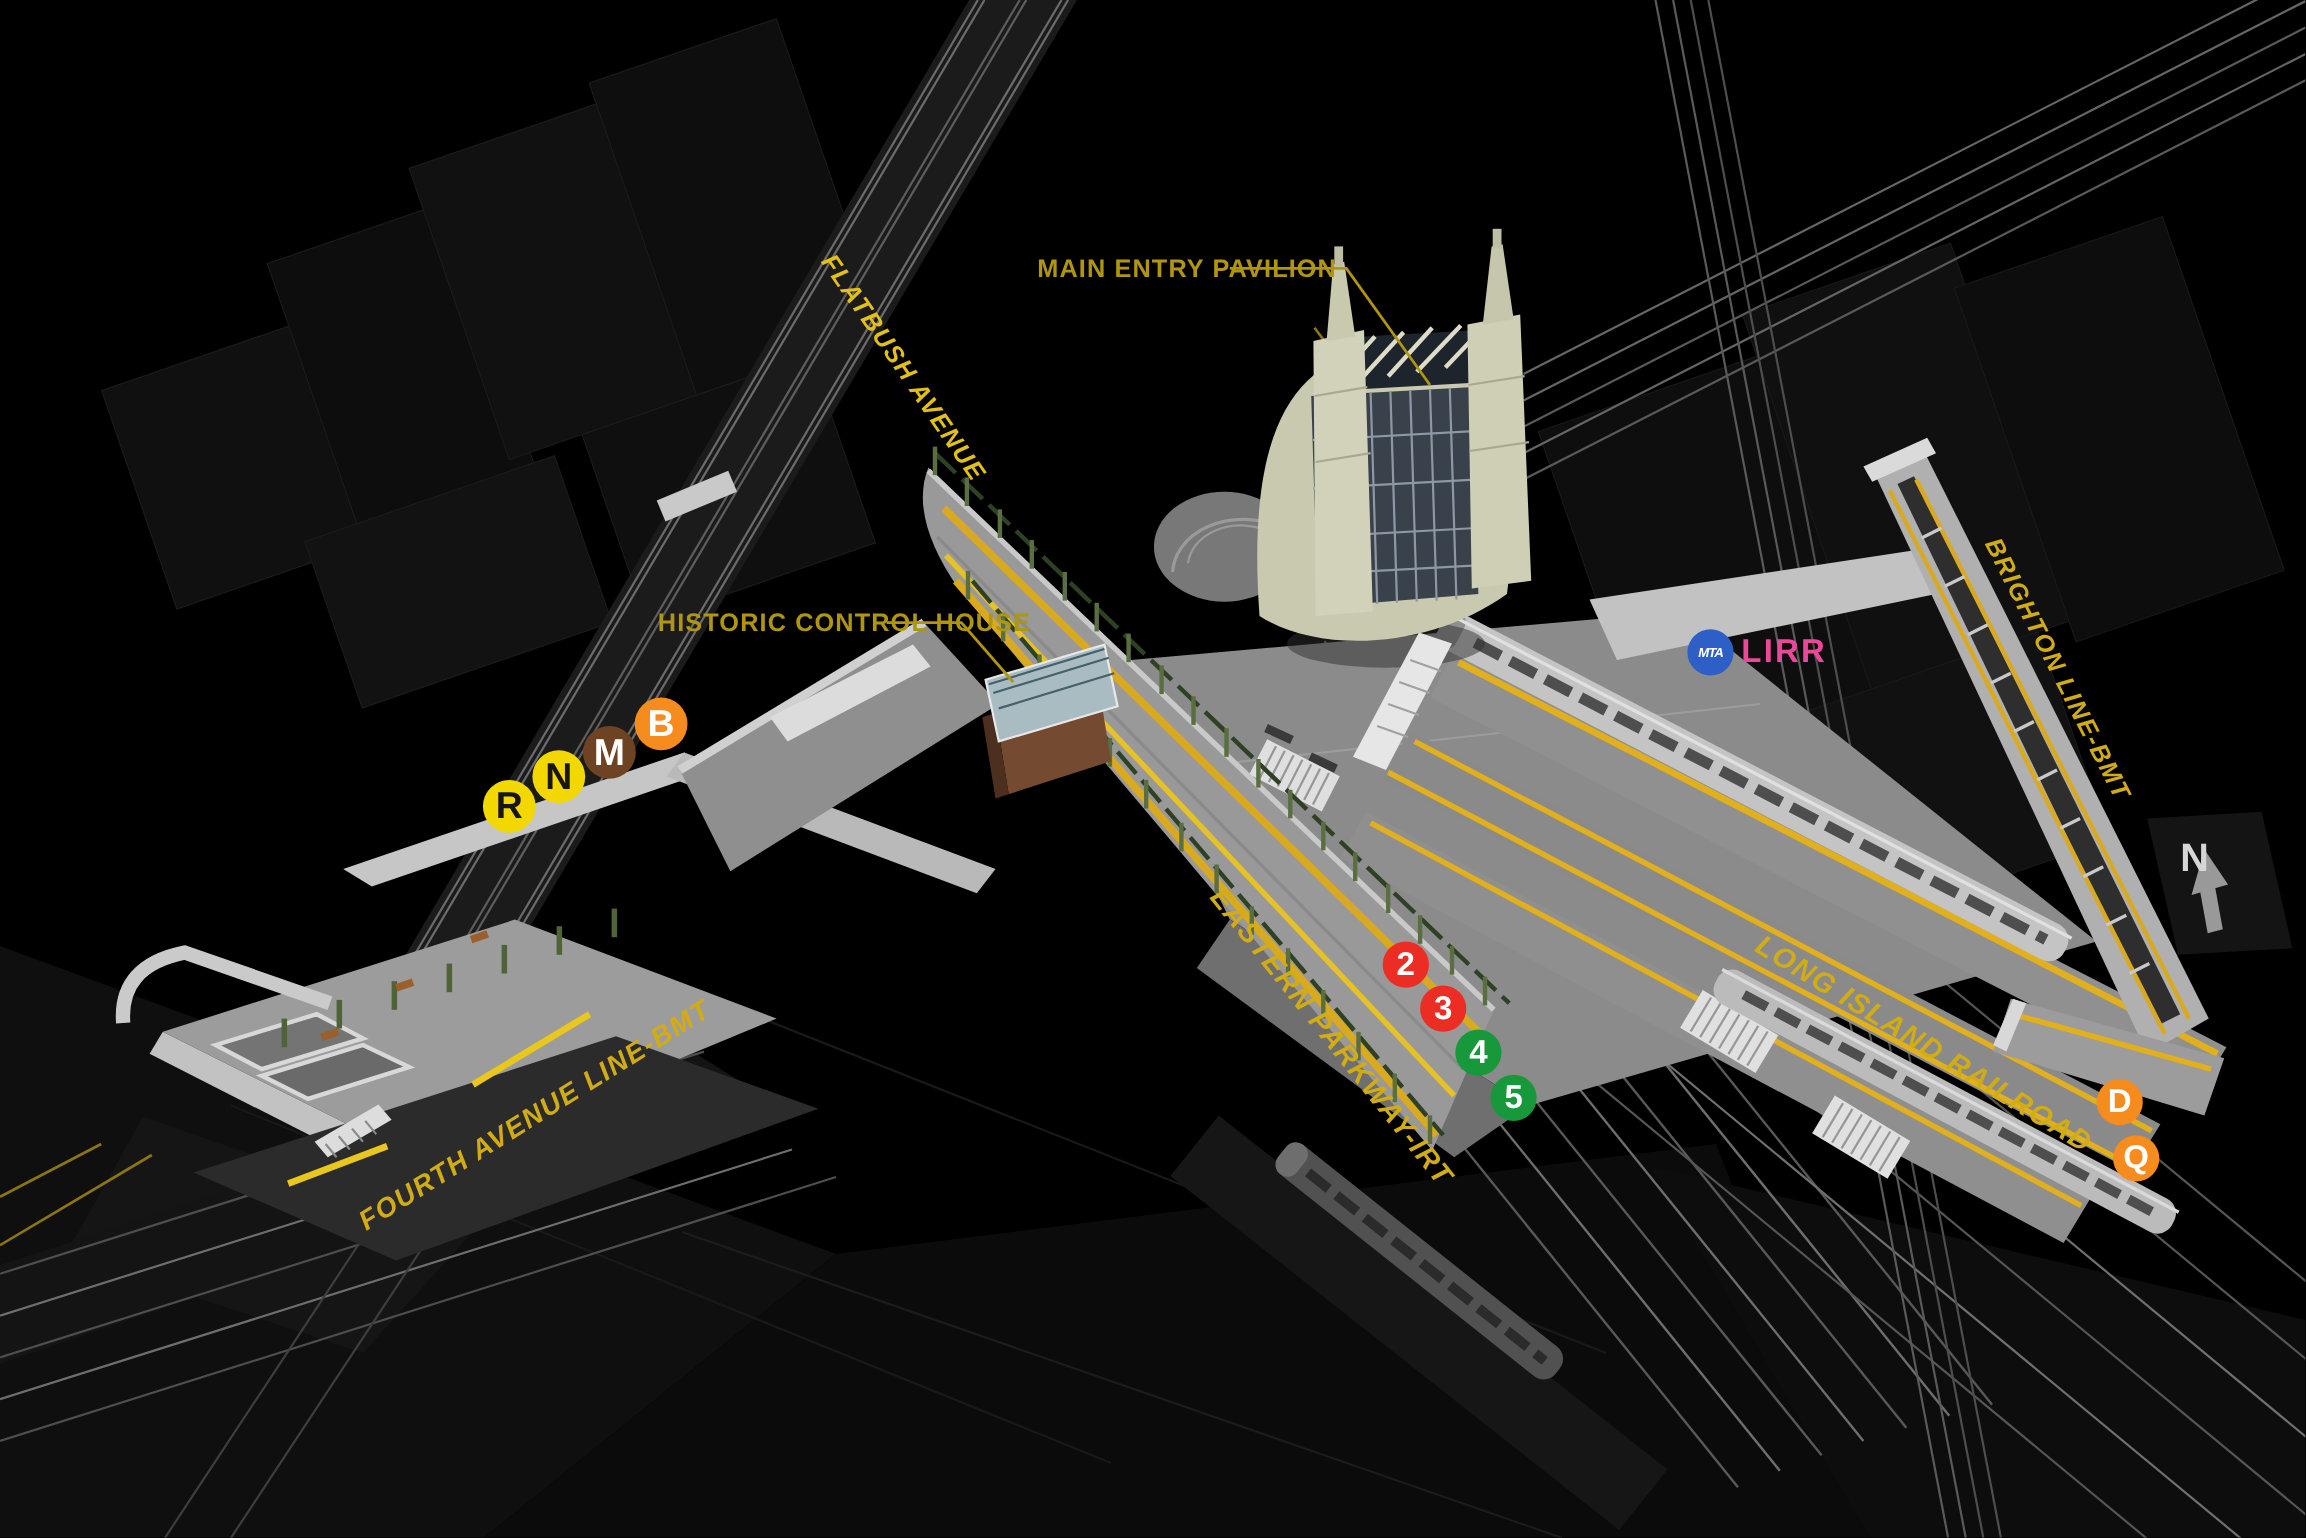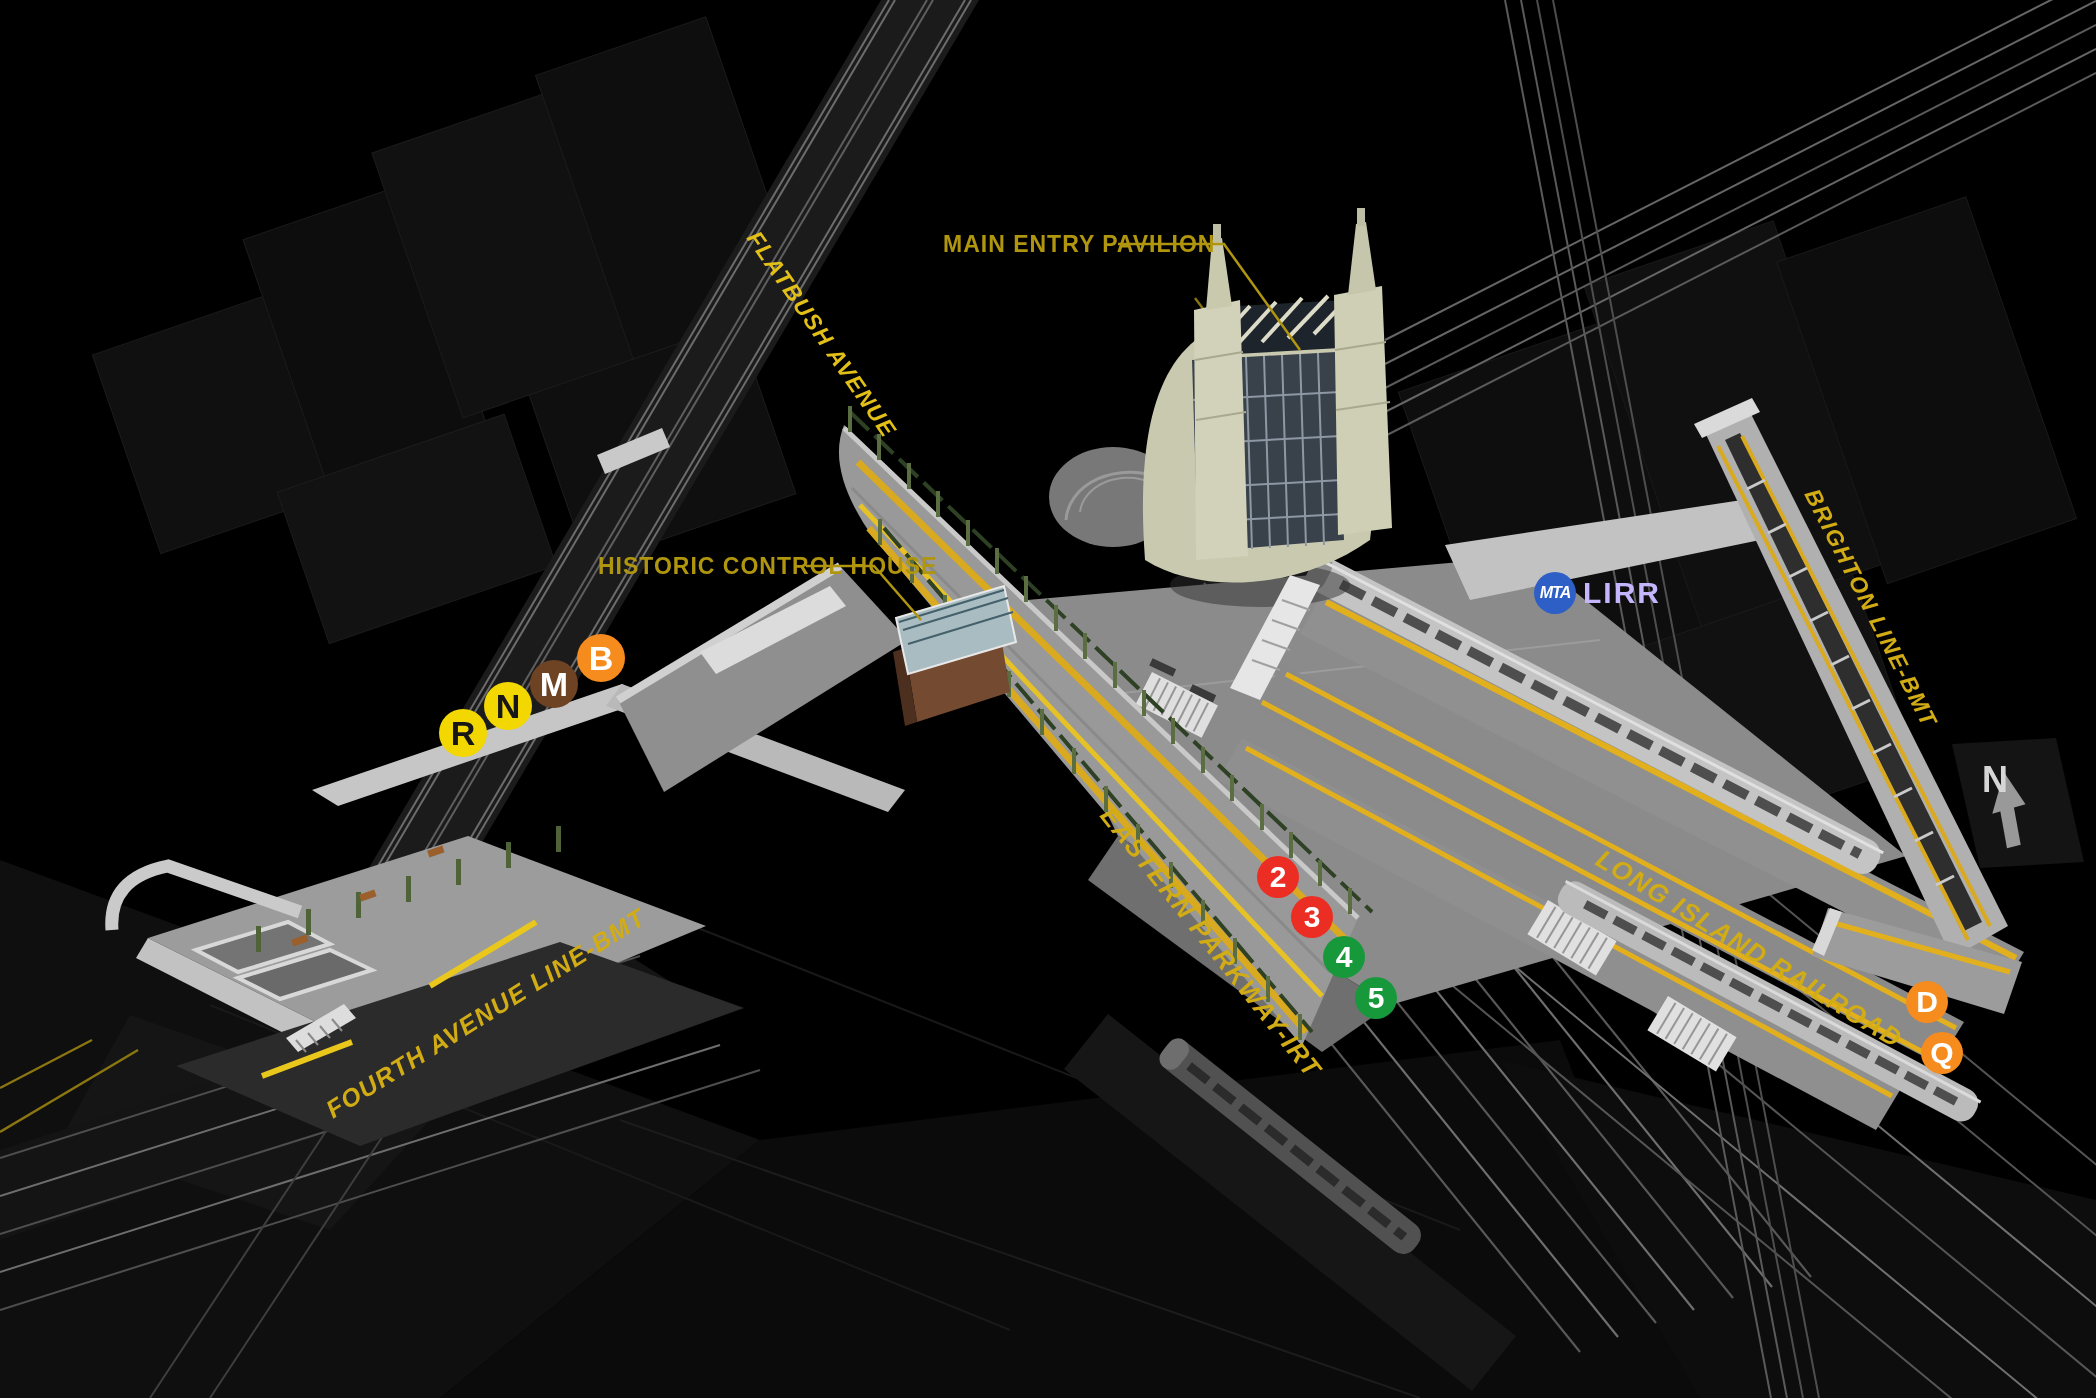--- a/index.html
+++ b/index.html
@@ -8,21 +8,21 @@
   #scene{position:absolute;left:0;top:0;}
   .slabel{font-family:"Liberation Sans",sans-serif;font-weight:bold;font-style:italic;
           letter-spacing:1.5px;}
   .clabel{font-family:"Liberation Sans",sans-serif;font-weight:bold;letter-spacing:1px;}
   .bullet{position:absolute;border-radius:50%;display:flex;align-items:center;
           justify-content:center;font-weight:bold;line-height:1;}
   .b48{width:48px;height:48px;font-size:34px;}
   .b42{width:42px;height:42px;font-size:30px;}
   #mta-badge{position:absolute;left:1534px;top:572px;display:flex;align-items:center;gap:7px;}
   #mta-circle{width:42px;height:42px;border-radius:50%;display:flex;align-items:center;
-              justify-content:center;font-weight:bold;font-style:italic;font-size:16px;
+              justify-content:center;font-weight:bold;font-style:italic;font-size:12px;
               letter-spacing:-1px;}
   #lirr-text{font-size:30px;font-weight:bold;letter-spacing:2px;}
   .nletter{font-weight:bold;}
 </style>
 </head>
 <body>
 
 <div id="stage">
 
 <svg id="scene" width="2096" height="1398" viewBox="0 0 2096 1398">
@@ -418,16 +418,16 @@
 <div class="bullet b48" style="left: 577px; top: 634px; background-color: rgb(246, 139, 30); color: rgb(255, 255, 255);">B</div>
 <div class="bullet b42" style="left: 1257px; top: 856px; background-color: rgb(235, 45, 35); color: rgb(255, 255, 255);">2</div>
 <div class="bullet b42" style="left: 1291px; top: 896px; background-color: rgb(235, 45, 35); color: rgb(255, 255, 255);">3</div>
 <div class="bullet b42" style="left: 1323px; top: 936px; background-color: rgb(23, 153, 59); color: rgb(255, 255, 255);">4</div>
 <div class="bullet b42" style="left: 1355px; top: 977px; background-color: rgb(23, 153, 59); color: rgb(255, 255, 255);">5</div>
 <div class="bullet b42" style="left: 1906px; top: 981px; background-color: rgb(246, 139, 30); color: rgb(255, 255, 255);">D</div>
 <div class="bullet b42" style="left: 1921px; top: 1032px; background-color: rgb(246, 139, 30); color: rgb(255, 255, 255);">Q</div>
 
 <div id="mta-badge">
   <div id="mta-circle" style="background-color: rgb(46, 95, 199); color: rgb(255, 255, 255);">MTA</div>
-  <div id="lirr-text" style="color: #c4b5fd;">LIRR</div>
+  <div id="lirr-text" style="color: #ec4899;">LIRR</div>
 </div>
 
 </div>
 
 </body></html>

